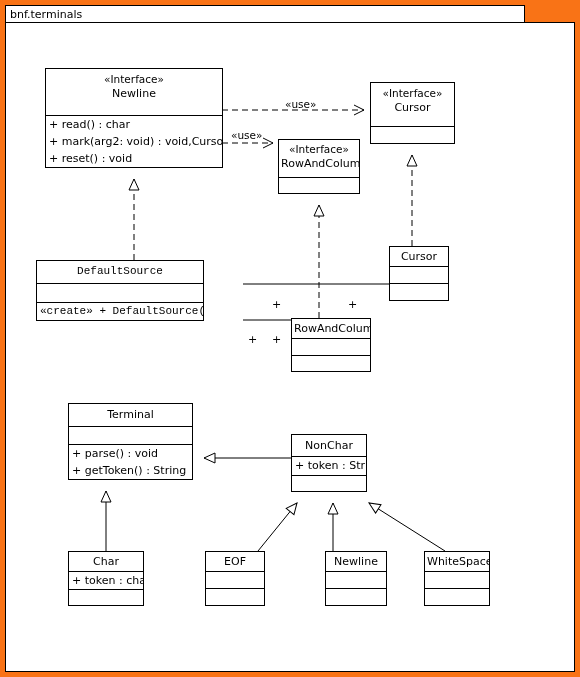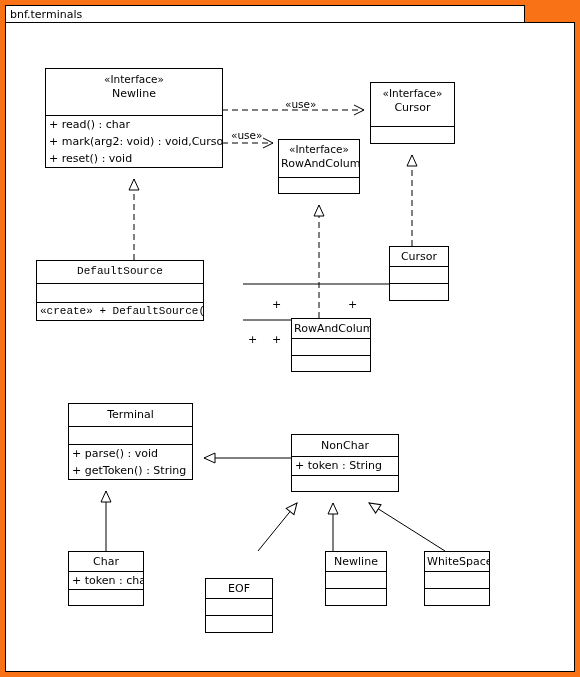--- a/index.html
+++ b/index.html
@@ -222,41 +222,41 @@
     <div class="compartment head" style="height:22px; padding-top:3px;">
       <span class="cname abstract">Terminal</span>
     </div>
     <div class="compartment empty-comp" style="height:18px;"></div>
     <div class="compartment members" style="height:35px;">
       <span class="member">+ parse() : void</span>
       <span class="member">+ getToken() : String</span>
     </div>
   </div>
 
-  <div class="uml" style="left:291px; top:434px; width:108px; height:58px;">
+  <div class="uml" style="left:291px; top:434px; width:76px; height:58px;">
     <div class="compartment head" style="height:21px; padding-top:3px;">
       <span class="cname abstract">NonChar</span>
     </div>
     <div class="compartment members" style="height:19px;">
       <span class="member">+ token : String</span>
     </div>
     <div class="compartment empty-comp" style="height:17px;"></div>
   </div>
 
   <div class="uml" style="left:68px; top:551px; width:76px; height:55px;">
     <div class="compartment head" style="height:19px; padding-top:2px;">
       <span class="cname">Char</span>
     </div>
     <div class="compartment members" style="height:18px;">
       <span class="member">+ token : char</span>
     </div>
     <div class="compartment empty-comp" style="height:16px;"></div>
   </div>
 
-  <div class="uml" style="left:205px; top:578px; width:68px; height:55px;">
+  <div class="uml" style="left:205px; top:551px; width:60px; height:55px;">
     <div class="compartment head" style="height:19px; padding-top:2px;">
       <span class="cname">EOF</span>
     </div>
     <div class="compartment empty-comp" style="height:17px;"></div>
     <div class="compartment empty-comp" style="height:17px;"></div>
   </div>
 
   <div class="uml" style="left:325px; top:551px; width:62px; height:55px;">
     <div class="compartment head" style="height:19px; padding-top:2px;">
       <span class="cname">Newline</span>

